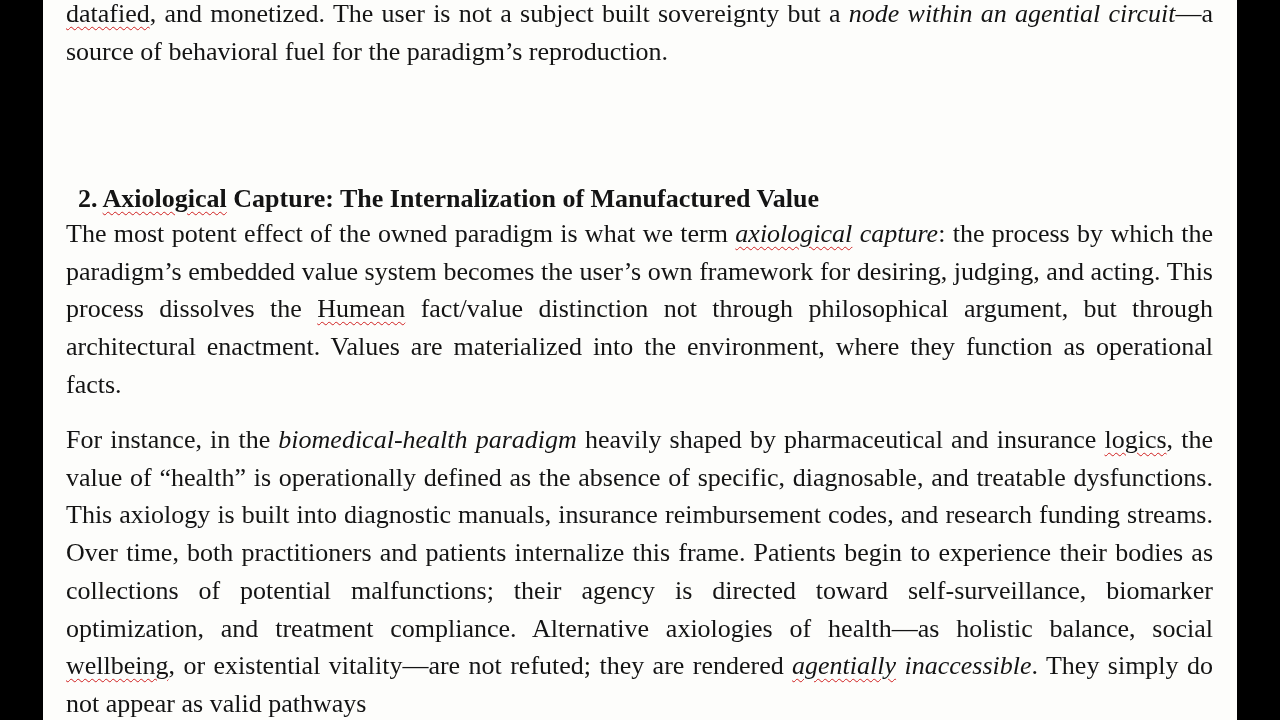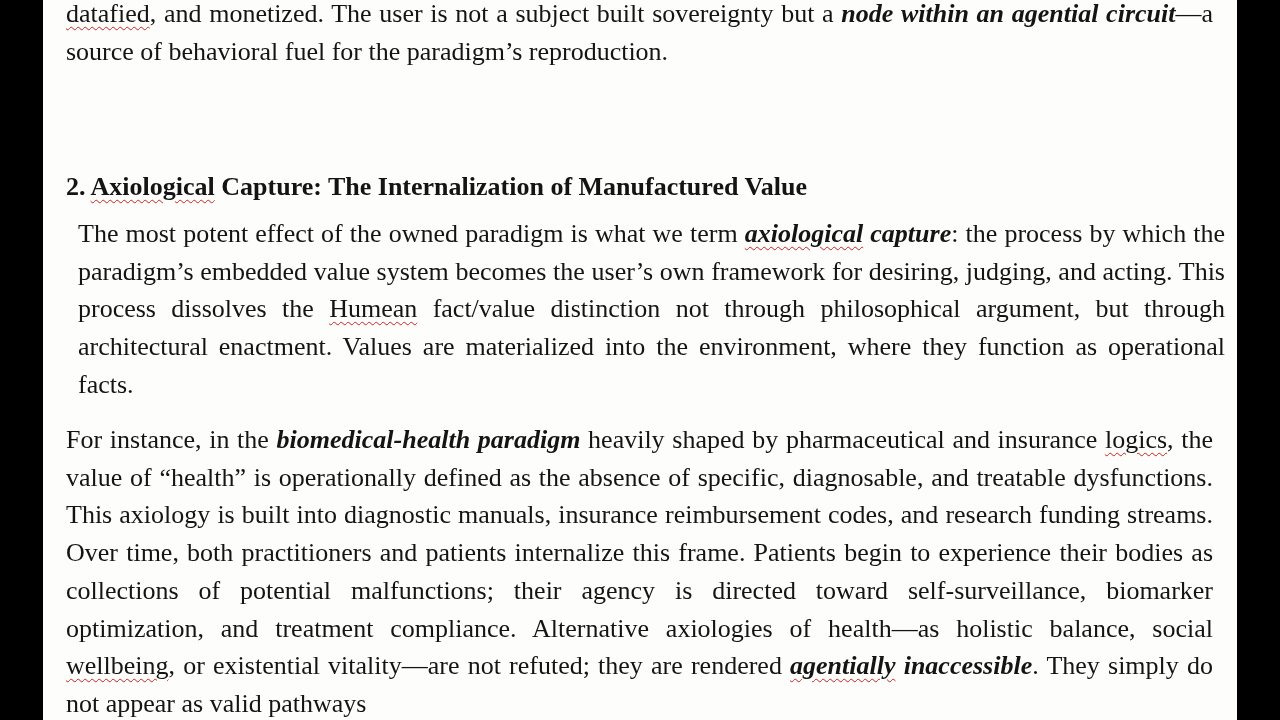--- a/index.html
+++ b/index.html
@@ -24,28 +24,28 @@
       color: #141414;
     }
     .para {
       margin: 0;
       line-height: 37.7px;
       text-align: justify;
     }
     .p-top { position: absolute; top: -5px; left: 0; width: 1147px; }
     .heading {
       position: absolute; top: 168px; left: 0; width: 1147px;
-      margin: 0;
+      margin: 12px;
       font-weight: bold;
       font-size: 26px;
       line-height: 37.7px;
     }
-    .p-two { position: absolute; top: 215px; left: 12px; width: 1147px; }
+    .p-two { position: absolute; top: 215px; left: 0; width: 1147px; }
     .p-three { position: absolute; top: 421px; left: 0; width: 1147px; }
-    .bi { font-weight: bold; font-style: italic; margin-top: 36px; }
+    .bi { font-weight: normal; font-style: italic; margin-top: 36px; }
     .spell {
       text-decoration: underline wavy #d02020;
       text-decoration-thickness: 1px;
       text-underline-offset: 4px;
     }
   </style>
 </head>
 <body>
 
 <div class="page">

